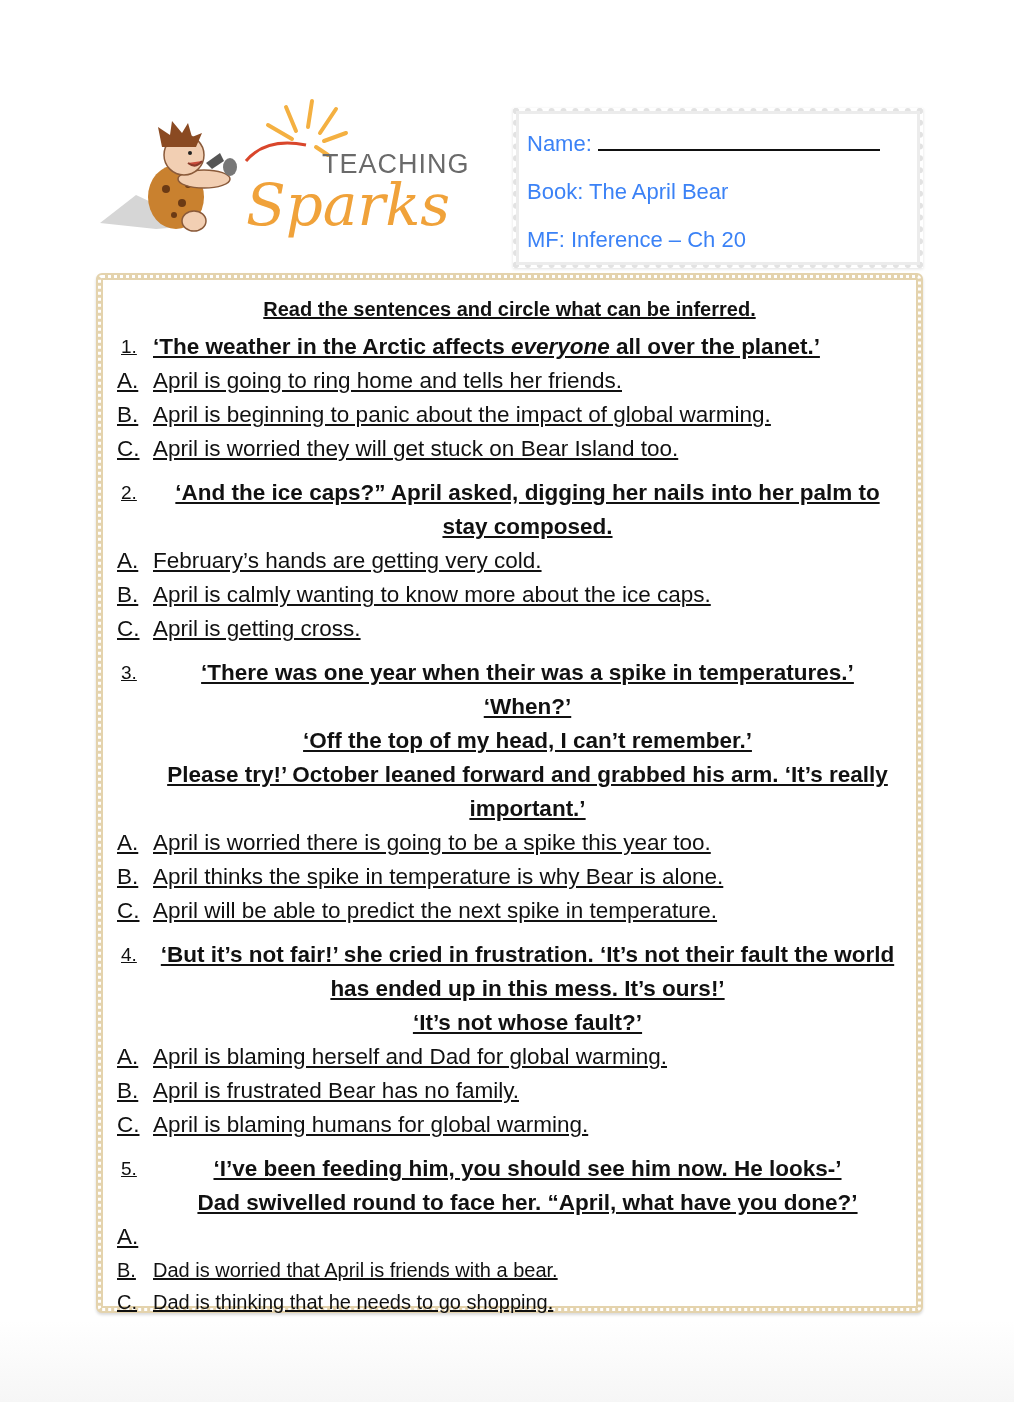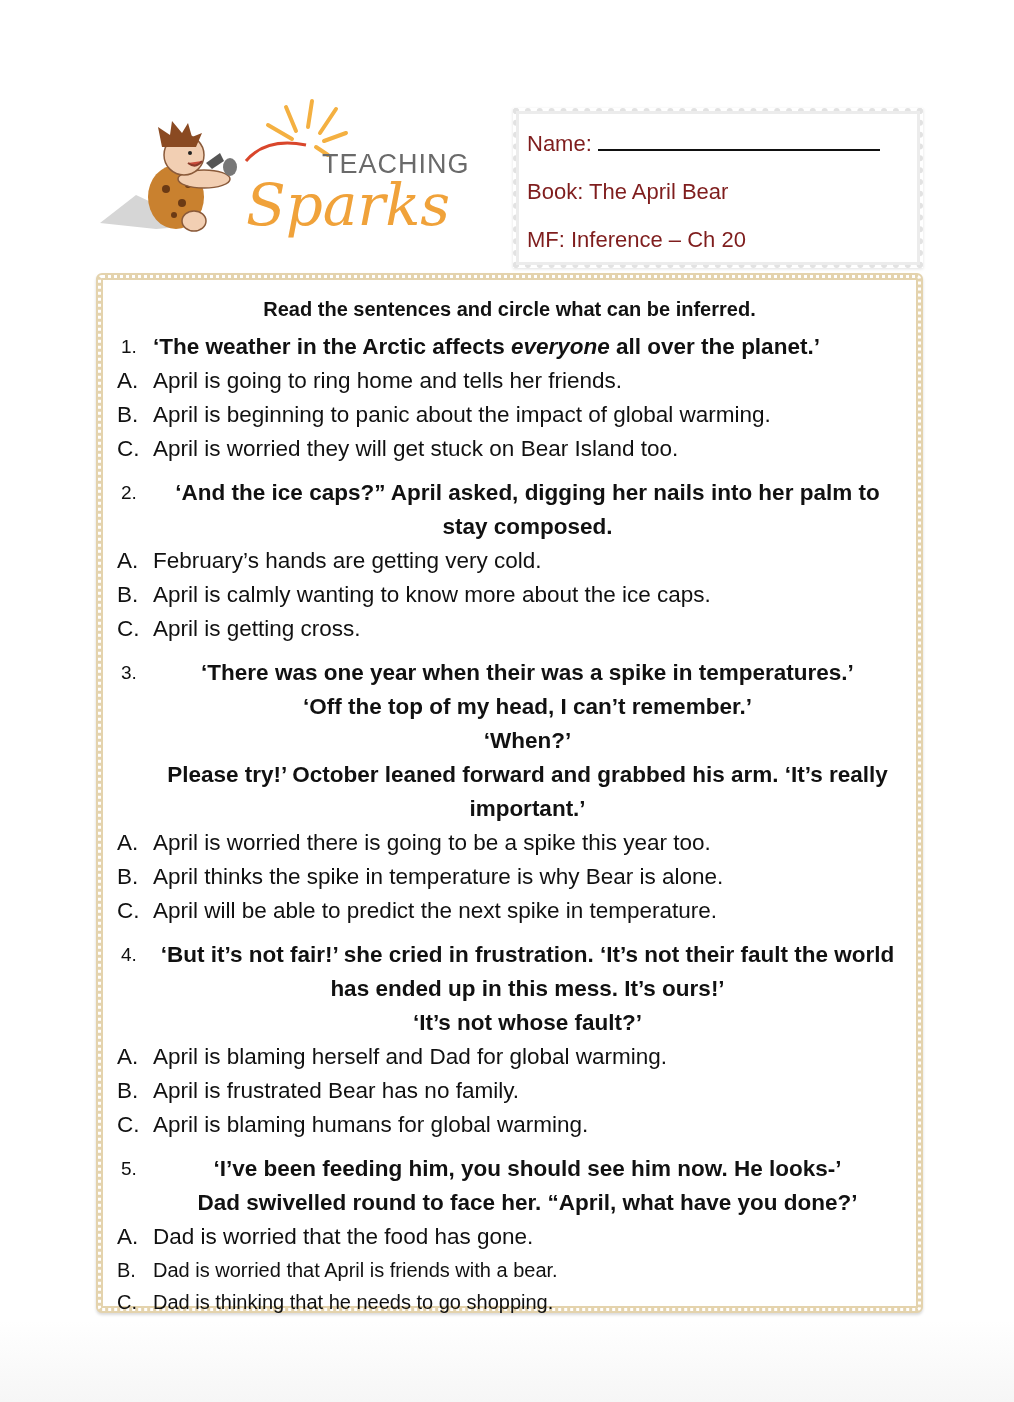--- a/index.html
+++ b/index.html
@@ -12,38 +12,38 @@
   .logo { position: absolute; left: 96px; top: 97px; width: 380px; height: 150px; }
   .info-box {
     position: absolute; left: 513px; top: 108px; width: 410px; height: 160px;
     box-sizing: border-box;
     border: 6px dotted #e2e2e2;
     outline: 3px solid #ececec; outline-offset: -6px;
     background: #fff;
     box-shadow: 0 1px 3px rgba(0,0,0,0.12);
   }
   .info-inner { position: absolute; left: 8px; top: 6px; right: 8px; }
-  .info-line { font-size: 22px; height: 48px; line-height: 48px; white-space: nowrap; color: #7f1d1d; }
+  .info-line { font-size: 22px; height: 48px; line-height: 48px; white-space: nowrap; color: #3b82f6; }
   .name-line { display: inline-block; width: 282px; border-bottom: 2px solid #111; height: 26px; vertical-align: baseline; margin-left: 6px; }
 
   .frame {
     position: absolute; left: 96px; top: 273px; width: 827px; height: 1040px;
     box-sizing: border-box;
     background: #fff;
     border: 7px solid #e4d3ad;
     border-radius: 6px;
     box-shadow: 0 2px 3px rgba(0,0,0,0.15);
   }
   .frame::before {
     content: ""; position: absolute; inset: -5px;
     border: 3px dotted #ffffff;
     border-radius: 4px;
     pointer-events: none;
   }
-  .content { position: absolute; left: 14px; top: 12px; right: 14px; }
+  .content { position: absolute; left: 14px; top: 12px; right: 14px; text-decoration: underline; }
   .instructions { text-align: center; font-weight: bold; font-size: 20px; line-height: 34px; height: 30px; }
   .q { margin-top: 8px; }
   .q:first-of-type { margin-top: 0; }
   .q-stem { display: flex; font-weight: bold; font-size: 22.5px; line-height: 34px; }
   .q-num { width: 36px; flex: none; font-weight: normal; font-size: 19px; padding-left: 4px; box-sizing: border-box; }
   .q-text { flex: 1; }
   .q-line { display: block; text-align: center; }
   .opt { display: flex; font-size: 22.5px; line-height: 34px; }
   .opt-letter { width: 36px; flex: none; }
   .opt.small { font-size: 20px; line-height: 32px; }
@@ -141,22 +141,22 @@
           <span class="opt-letter">C.</span>
           <span>April is getting cross.</span>
         </div>
     </div>
 
     <div class="q" style="margin-top:10px">
       <div class="q-stem">
         <span class="q-num">3.</span>
         <span class="q-text">
           <span class="q-line">‘There was one year when their was a spike in temperatures.’</span>
+          <span class="q-line">‘When?’</span>
           <span class="q-line">‘Off the top of my head, I can’t remember.’</span>
-          <span class="q-line">‘When?’</span>
           <span class="q-line">Please try!’ October leaned forward and grabbed his arm. ‘It’s really important.’</span>
         </span>
       </div>
       <div class="opt">
           <span class="opt-letter">A.</span>
           <span>April is worried there is going to be a spike this year too.</span>
         </div>
       <div class="opt">
           <span class="opt-letter">B.</span>
           <span>April thinks the spike in temperature is why Bear is alone.</span>
@@ -192,21 +192,20 @@
     <div class="q" style="margin-top:10px">
       <div class="q-stem">
         <span class="q-num">5.</span>
         <span class="q-text">
           <span class="q-line">‘I’ve been feeding him, you should see him now. He looks-’</span>
           <span class="q-line">Dad swivelled round to face her. “April, what have you done?’</span>
         </span>
       </div>
       <div class="opt">
           <span class="opt-letter">A.</span>
-          <span>Dad is worried that the food has gone.</span>
         </div>
       <div class="opt small">
           <span class="opt-letter">B.</span>
           <span>Dad is worried that April is friends with a bear.</span>
         </div>
       <div class="opt small">
           <span class="opt-letter">C.</span>
           <span>Dad is thinking that he needs to go shopping.</span>
         </div>
     </div>

